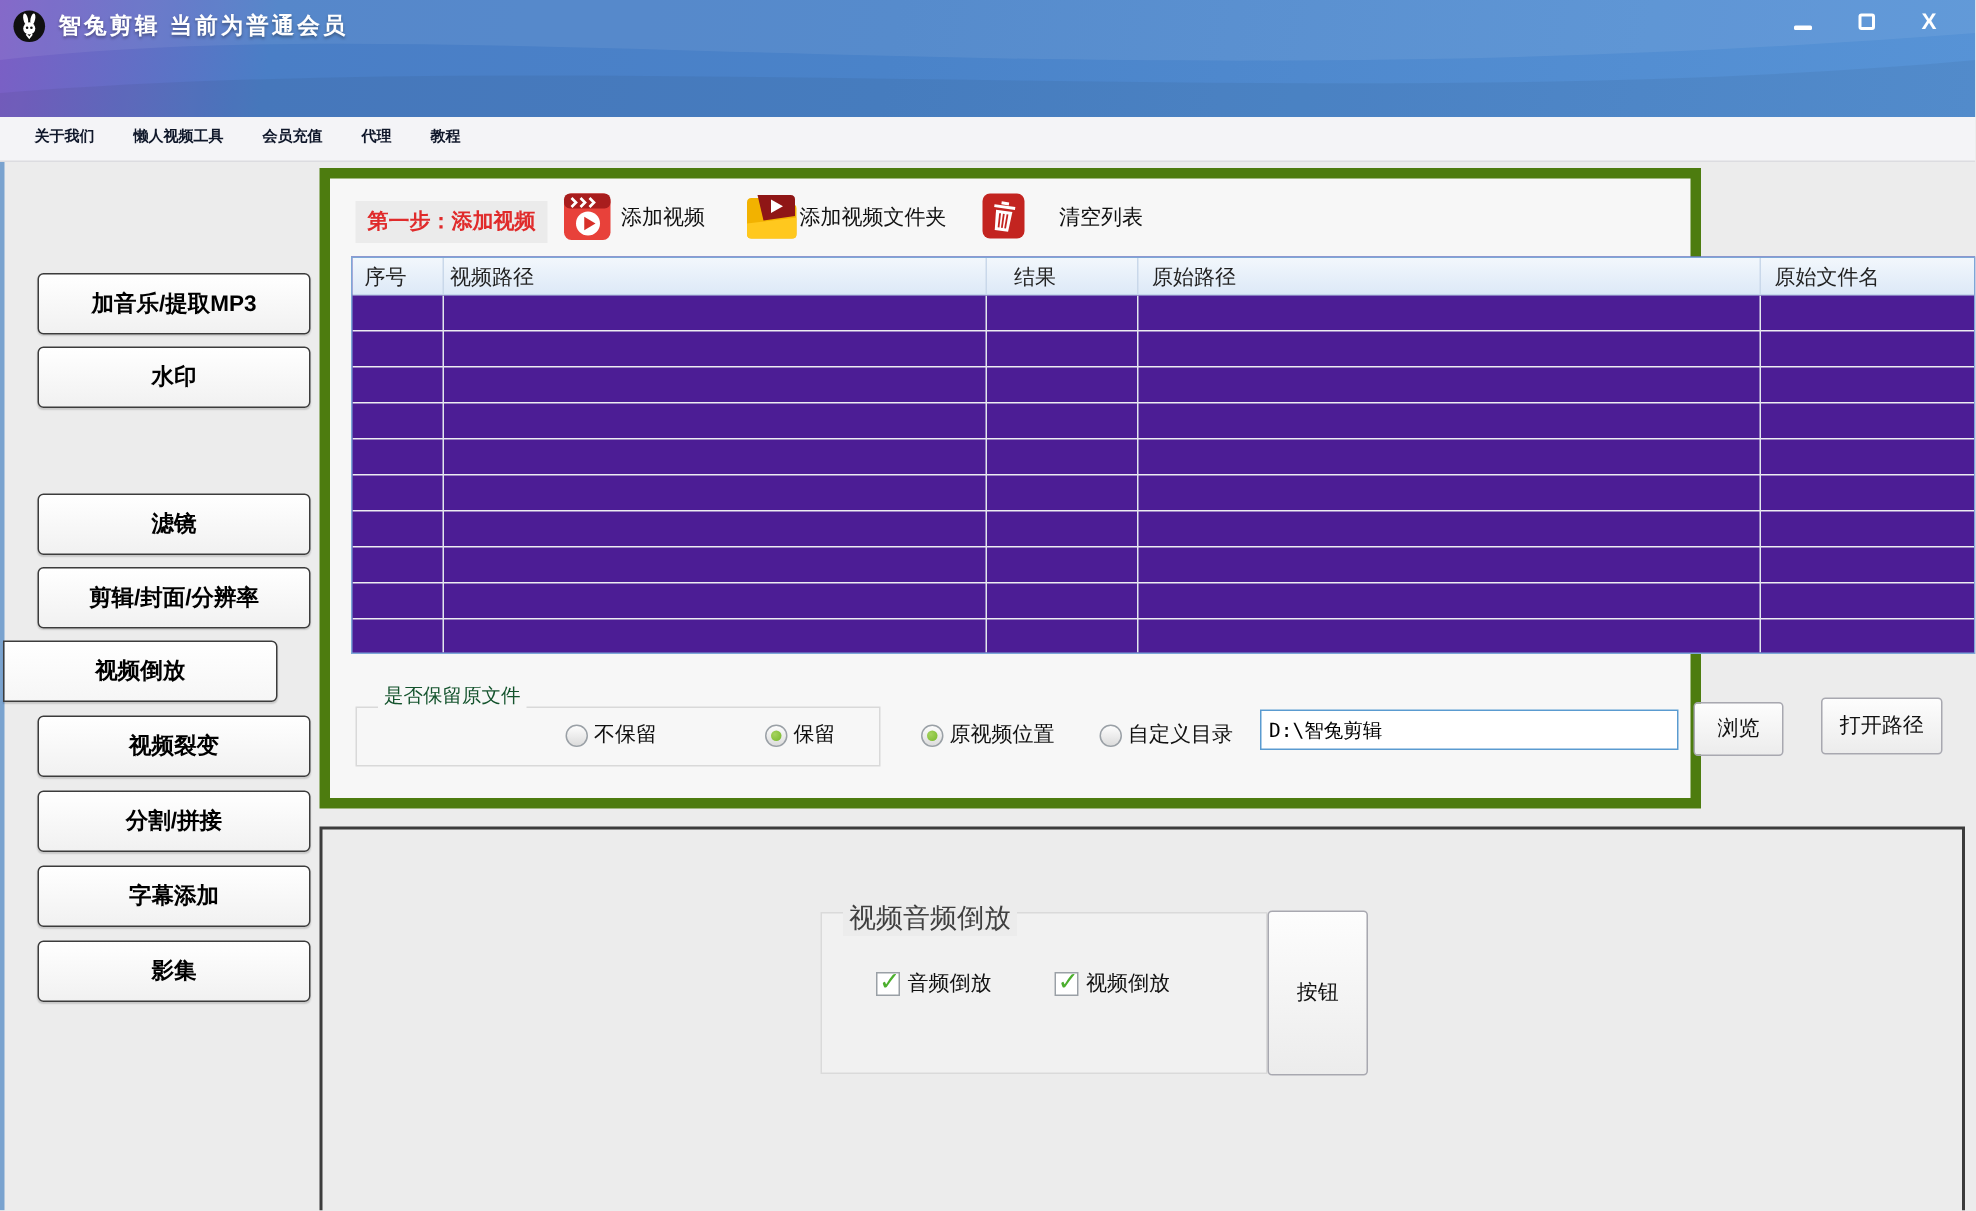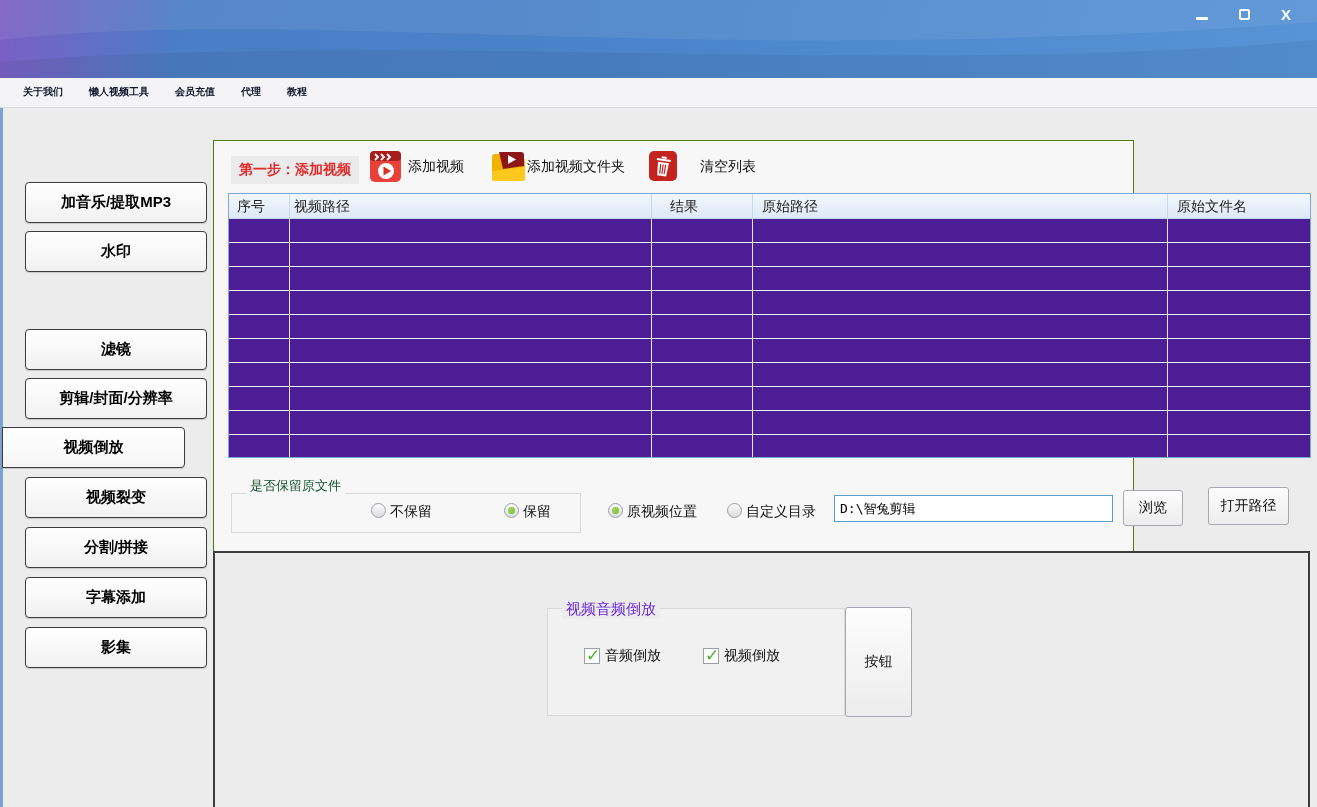--- a/index.html
+++ b/index.html
@@ -30,21 +30,21 @@
 
   
   .side-btn { position:absolute; left:25px; width:182px; height:41px;
     background:linear-gradient(#ffffff,#f1f1f1); border:1px solid #3c3c3c; border-radius:4px;
     display:flex; align-items:center; justify-content:center;
     font-size:15px; font-weight:bold; color:#000; cursor:pointer; box-shadow:0 1px 1px rgba(0,0,0,.15); }
   .side-btn.active { left:2px; width:183px; background:linear-gradient(#ffffff,#f6f6f6); border-radius:0 4px 4px 0; }
 
   
   .top-panel { position:absolute; left:213px; top:4px; width:921px; height:427px;
-    background:#f7f7f7; border:1px solid #4d7c0f;margin-top:28px; }
+    background:#f7f7f7; border:7px solid #4d7c0f; }
   .step-label { position:absolute; left:17px; top:15px; background:#ebebeb; color:var(--accent-red);
     font-size:14px; font-weight:bold; padding:5px 8px; }
   .tool-icon { position:absolute; }
   .tool-label { position:absolute; font-size:14px; color:#111; cursor:pointer; }
 
   
   .table { position:absolute; left:14px; top:52px; width:1083px; height:265px;
     background:#4c1d95; border:1px solid var(--table-border-blue); }
   .table-header { position:relative; height:25px; background:linear-gradient(#f2f7fc,#dde9f7);
     border-bottom:1px solid #c3d5ea; }
@@ -53,55 +53,67 @@
   .vline.h { background:#c9d8ea; }
   .table-body { position:absolute; left:0; top:25px; right:0; bottom:0; overflow:hidden; }
   .table-row { height:24px; border-bottom:1px solid #ececf2; }
   .drag-hint { position:absolute; left:0; right:130px; top:196px; text-align:center;
     font-family:"Liberation Serif","DejaVu Serif",serif; font-size:25px; letter-spacing:2px;
     color:var(--drag-hint-blue); }
 
   
   .groupbox { position:absolute; border:1px solid #d9d9d9; background:transparent; }
   .groupbox-label { position:absolute; font-size:13px; color:#14532d; background:#f7f7f7; padding:0 4px; }
-  .radio-item { position:absolute; display:flex; align-items:flex-start; gap:4px; cursor:pointer; }
+  .radio-item { position:absolute; display:flex; align-items:center; gap:4px; cursor:pointer; }
   .radio { width:15px; height:15px; border-radius:50%; background:linear-gradient(#fdfdfd,#dcdcdc);
     border:1px solid #9aa0a6; position:relative; }
   .radio.selected::after { content:""; position:absolute; left:3px; top:3px; width:7px; height:7px;
     border-radius:50%; background:radial-gradient(circle at 35% 35%, #a6d35f, var(--radio-green)); }
   .radio-label { font-size:14px; color:#111; }
   .path-input { position:absolute; border:1px solid #5a9bd0; background:#fff; padding:2px 5px;
     font-family:"DejaVu Sans Mono","Liberation Mono",monospace; font-size:13px; color:#000; }
   .btn { position:absolute; background:linear-gradient(#fdfdfd,#ececec); border:1px solid #a8a8b0;
     border-radius:3px; font-size:14px; color:#111; display:flex; align-items:center; justify-content:center;
     cursor:pointer; }
 
   
   .bottom-panel { position:absolute; left:213px; top:443px; width:1097px; height:372px;
     background:#ececec; border:2px solid #3c3c3c; }
   .rev-group { position:absolute; left:332px; top:55px; width:298px; height:108px;
     background:#f1f1f1; border:1px solid #dadada; }
-  .rev-group-label { position:absolute; left:347px; top:47px; font-size:15px; color:#6d28d9;
+  .rev-group-label { position:absolute; left:347px; top:47px; font-size:18px; color:#404040;
     background:#ececec; padding:0 4px; }
   .check-item { position:absolute; display:flex; align-items:center; gap:5px; cursor:pointer; }
   .checkbox { width:16px; height:16px; background:#fff; border:1px solid #9aa0a6; position:relative; }
   .checkbox.checked::after { content:"✓"; position:absolute; left:1px; top:-4px; font-size:17px;
     font-weight:bold; color:var(--check-green); }
   .check-label { font-size:14px; color:#111; }
 </style>
 </head>
 <body>
 
 <div class="window">
 
   <div class="banner">
     <svg class="waves" width="1317" height="78" viewBox="0 0 1317 78">
       <path d="M0,40 C300,5 700,70 1317,22 L1317,0 L0,0 Z" fill="#ffffff" opacity="0.07"></path>
       <path d="M0,62 C400,30 900,78 1317,40 L1317,78 L0,78 Z" fill="#000000" opacity="0.05"></path>
     </svg>
+    <div class="title-row">
+      <svg width="23" height="23" viewBox="0 0 24 24">
+        <circle cx="12" cy="12" r="11" fill="#101010"></circle>
+        <ellipse cx="9.5" cy="7" rx="1.6" ry="4" fill="#fff" transform="rotate(-12 9.5 7)"></ellipse>
+        <ellipse cx="14.5" cy="7" rx="1.6" ry="4" fill="#fff" transform="rotate(12 14.5 7)"></ellipse>
+        <circle cx="12" cy="13.5" r="4.2" fill="#fff"></circle>
+        <circle cx="10.5" cy="13" r="0.9" fill="#101010"></circle>
+        <circle cx="13.5" cy="13" r="0.9" fill="#101010"></circle>
+        <path d="M10,17.5 L12,20 L14,17.5" stroke="#fff" stroke-width="1.2" fill="none"></path>
+      </svg>
+      <span class="app-title">智兔剪辑  当前为普通会员</span>
+    </div>
     <div class="win-controls">
       <div class="win-btn">
           <div class="glyph-min"></div>
         </div>
       <div class="win-btn">
           <div class="glyph-max"></div>
         </div>
       <div class="win-btn">
           <span class="glyph-close">X</span>
         </div>

